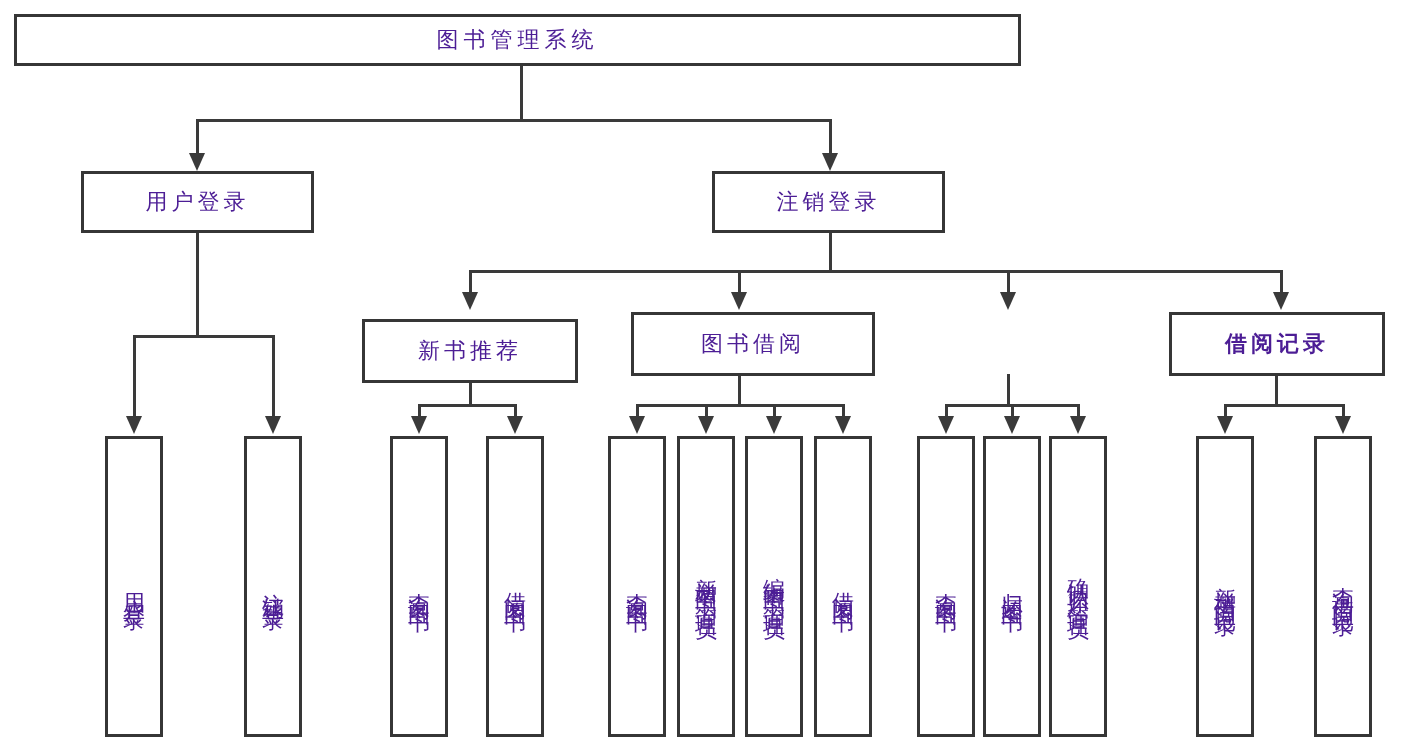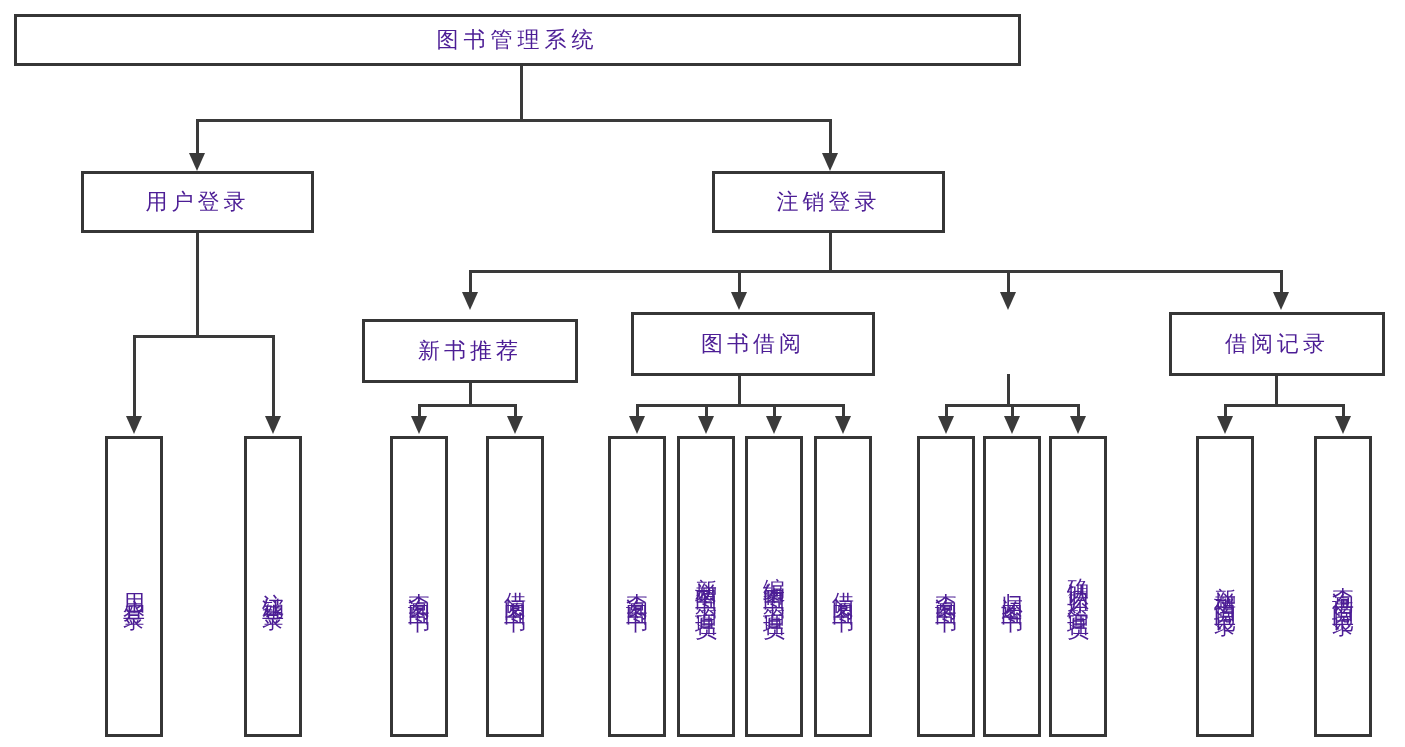--- a/index.html
+++ b/index.html
@@ -121,21 +121,21 @@
   <div class="box" style="left:712px; top:171px; width:233px; height:62px;">
     <span class="h-label">注销登录</span>
   </div>
 
   <div class="box" style="left:362px; top:312px; width:216px; height:64px;margin-top:7px;">
     <span class="h-label">新书推荐</span>
   </div>
   <div class="box" style="left:631px; top:312px; width:244px; height:64px;">
     <span class="h-label">图书借阅</span>
   </div>
-  <div class="box" style="left:1169px; top:312px; width:216px; height:64px;">
+  <div class="box" style="left:1169px; top:312px; width:216px; height:64px;font-weight:bold;">
     <span class="h-label">借阅记录</span>
   </div>
 
   <div class="box" style="left:105px; top:436px; width:58px; height:301px;">
     <span class="v-label">用户登录</span>
   </div>
   <div class="box" style="left:244px; top:436px; width:58px; height:301px;">
     <span class="v-label">注销登录</span>
   </div>
 

